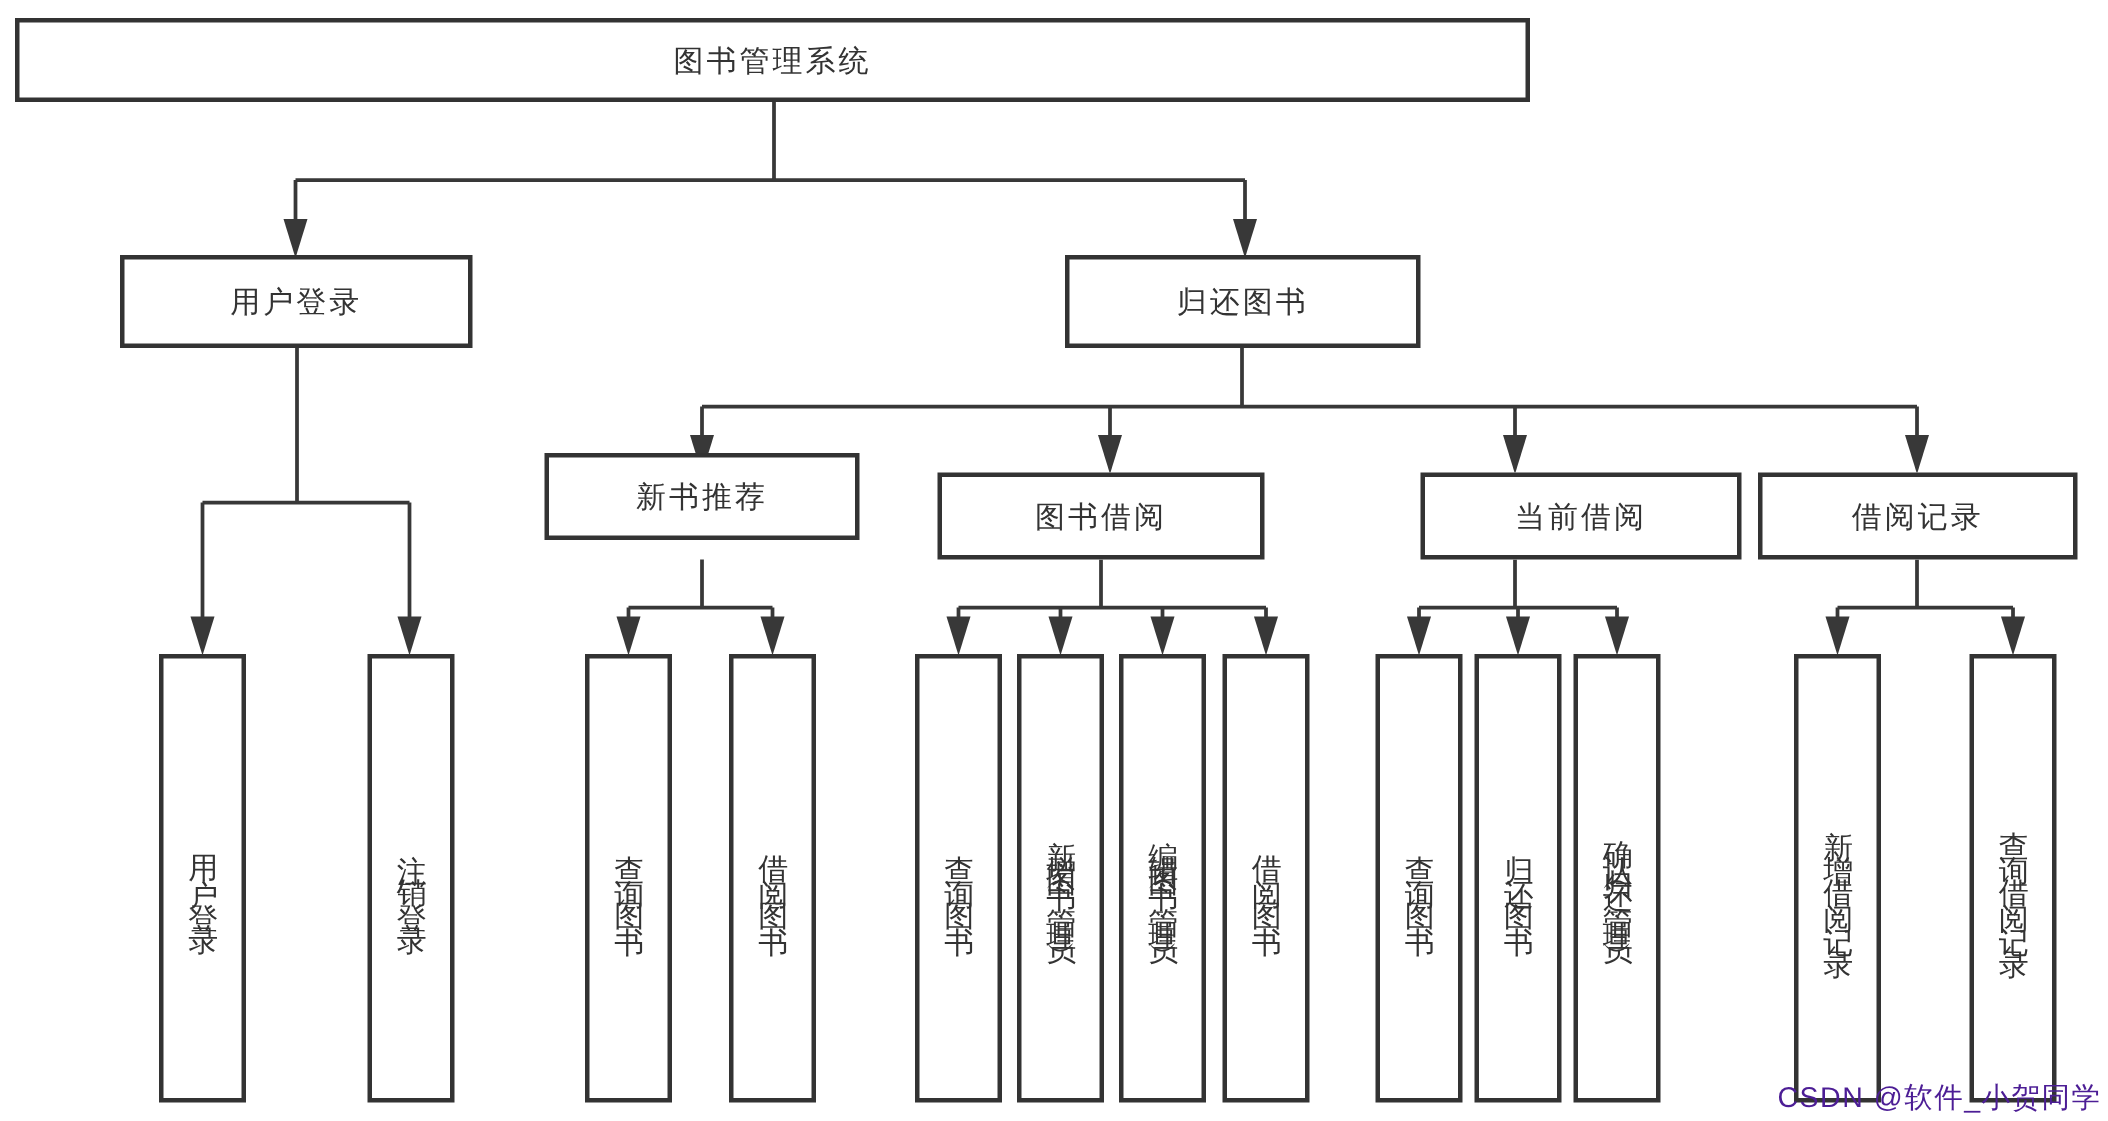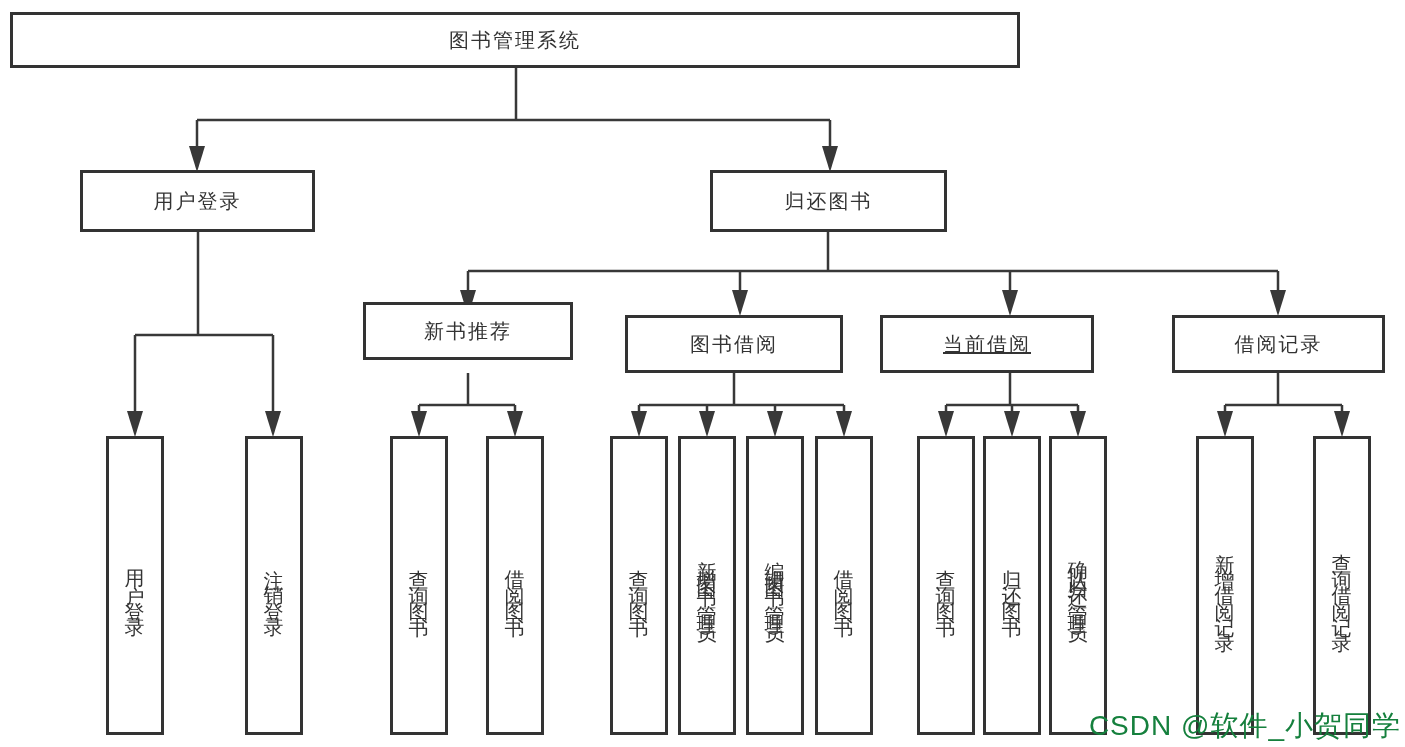--- a/index.html
+++ b/index.html
@@ -15,21 +15,21 @@
     font-size:20px; letter-spacing:2px; color:#333333;
   }
   .vbox { letter-spacing:0; }
   .vbox .vtext {
     writing-mode:vertical-rl; text-orientation:mixed;
     letter-spacing:16px; line-height:1.1;
   }
   .vbox .vtext.tight { letter-spacing:9px; }
   .watermark {
     position:absolute; right:4px; bottom:2px; z-index:2;
-    font-size:28px; color:#15803d; letter-spacing:1px; white-space:nowrap;text-align:right;
+    font-size:19px; color:#4c1d95; letter-spacing:1px; white-space:nowrap;text-align:right;
   }
 </style>
 </head>
 <body>
 
 <div class="stage">
 
   <svg class="wires" width="1405" height="747" viewBox="0 0 1405 747">
     <g stroke="#383838" stroke-width="2.5" fill="none">
       <path d="M516,68 L516,120
@@ -99,21 +99,21 @@
   <div class="box" style="left:710px; top:170px; width:237px; height:62px;">
     <span>归还图书</span>
   </div>
 
   <div class="box" style="left:363px; top:302px; width:210px; height:58px;">
     <span>新书推荐</span>
   </div>
   <div class="box" style="left:625px; top:315px; width:218px; height:58px;font-family:Liberation Serif, serif;">
     <span>图书借阅</span>
   </div>
-  <div class="box" style="left:880px; top:315px; width:214px; height:58px;text-decoration:underline;">
+  <div class="box" style="left:947px; top:315px; width:214px; height:58px;">
     <span>当前借阅</span>
   </div>
   <div class="box" style="left:1172px; top:315px; width:213px; height:58px;">
     <span>借阅记录</span>
   </div>
 
   <div class="box vbox" style="left:106px; top:436px; width:58px; height:299px;">
     <span class="vtext">用户登录</span>
   </div>
   <div class="box vbox" style="left:245px; top:436px; width:58px; height:299px;">

